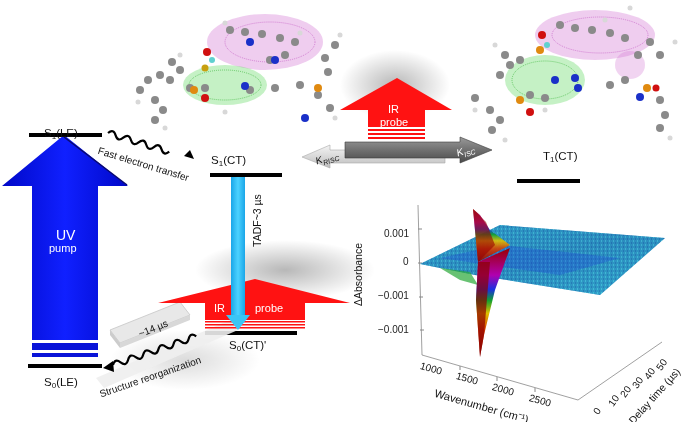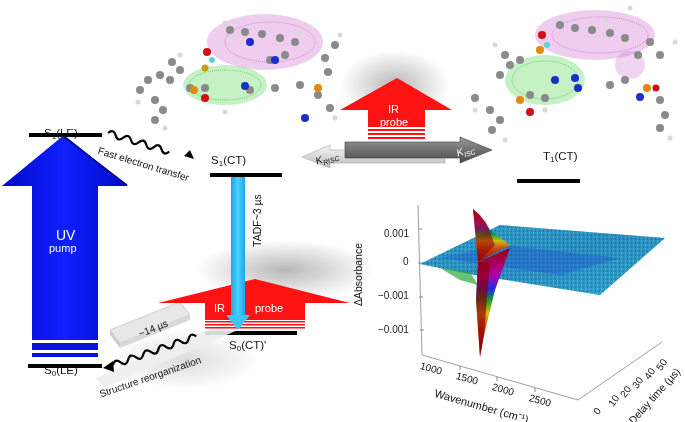--- a/index.html
+++ b/index.html
@@ -262,21 +262,21 @@
 
 <div class="lbl" style="left:44px; top:127px;">
   <span>S</span><sub>1</sub><span>(LE)</span>
 </div>
 <div class="lbl" style="left:211px; top:154px;">
   <span>S</span><sub>1</sub><span>(CT)</span>
 </div>
 <div class="lbl" style="left:520px; top:150px;margin-left:23px;">
   <span>T</span><sub>1</sub><span>(CT)</span>
 </div>
-<div class="lbl" style="left:44px; top:364px;">
+<div class="lbl" style="left:44px; top:376px;">
   <span>S</span><sub>0</sub><span>(LE)</span>
 </div>
 <div class="lbl" style="left:229px; top:339px;text-align:center;">
   <span>S</span><sub>0</sub><span>(CT)'</span>
 </div>
 
 <div class="lbl white" style="left:56px; top:227px; font-size:14px;">UV</div>
 <div class="lbl white" style="left:49px; top:242px; font-size:11px;">pump</div>
 
 <div class="lbl white" style="left:388px; top:103px; font-size:11px;">IR</div>

